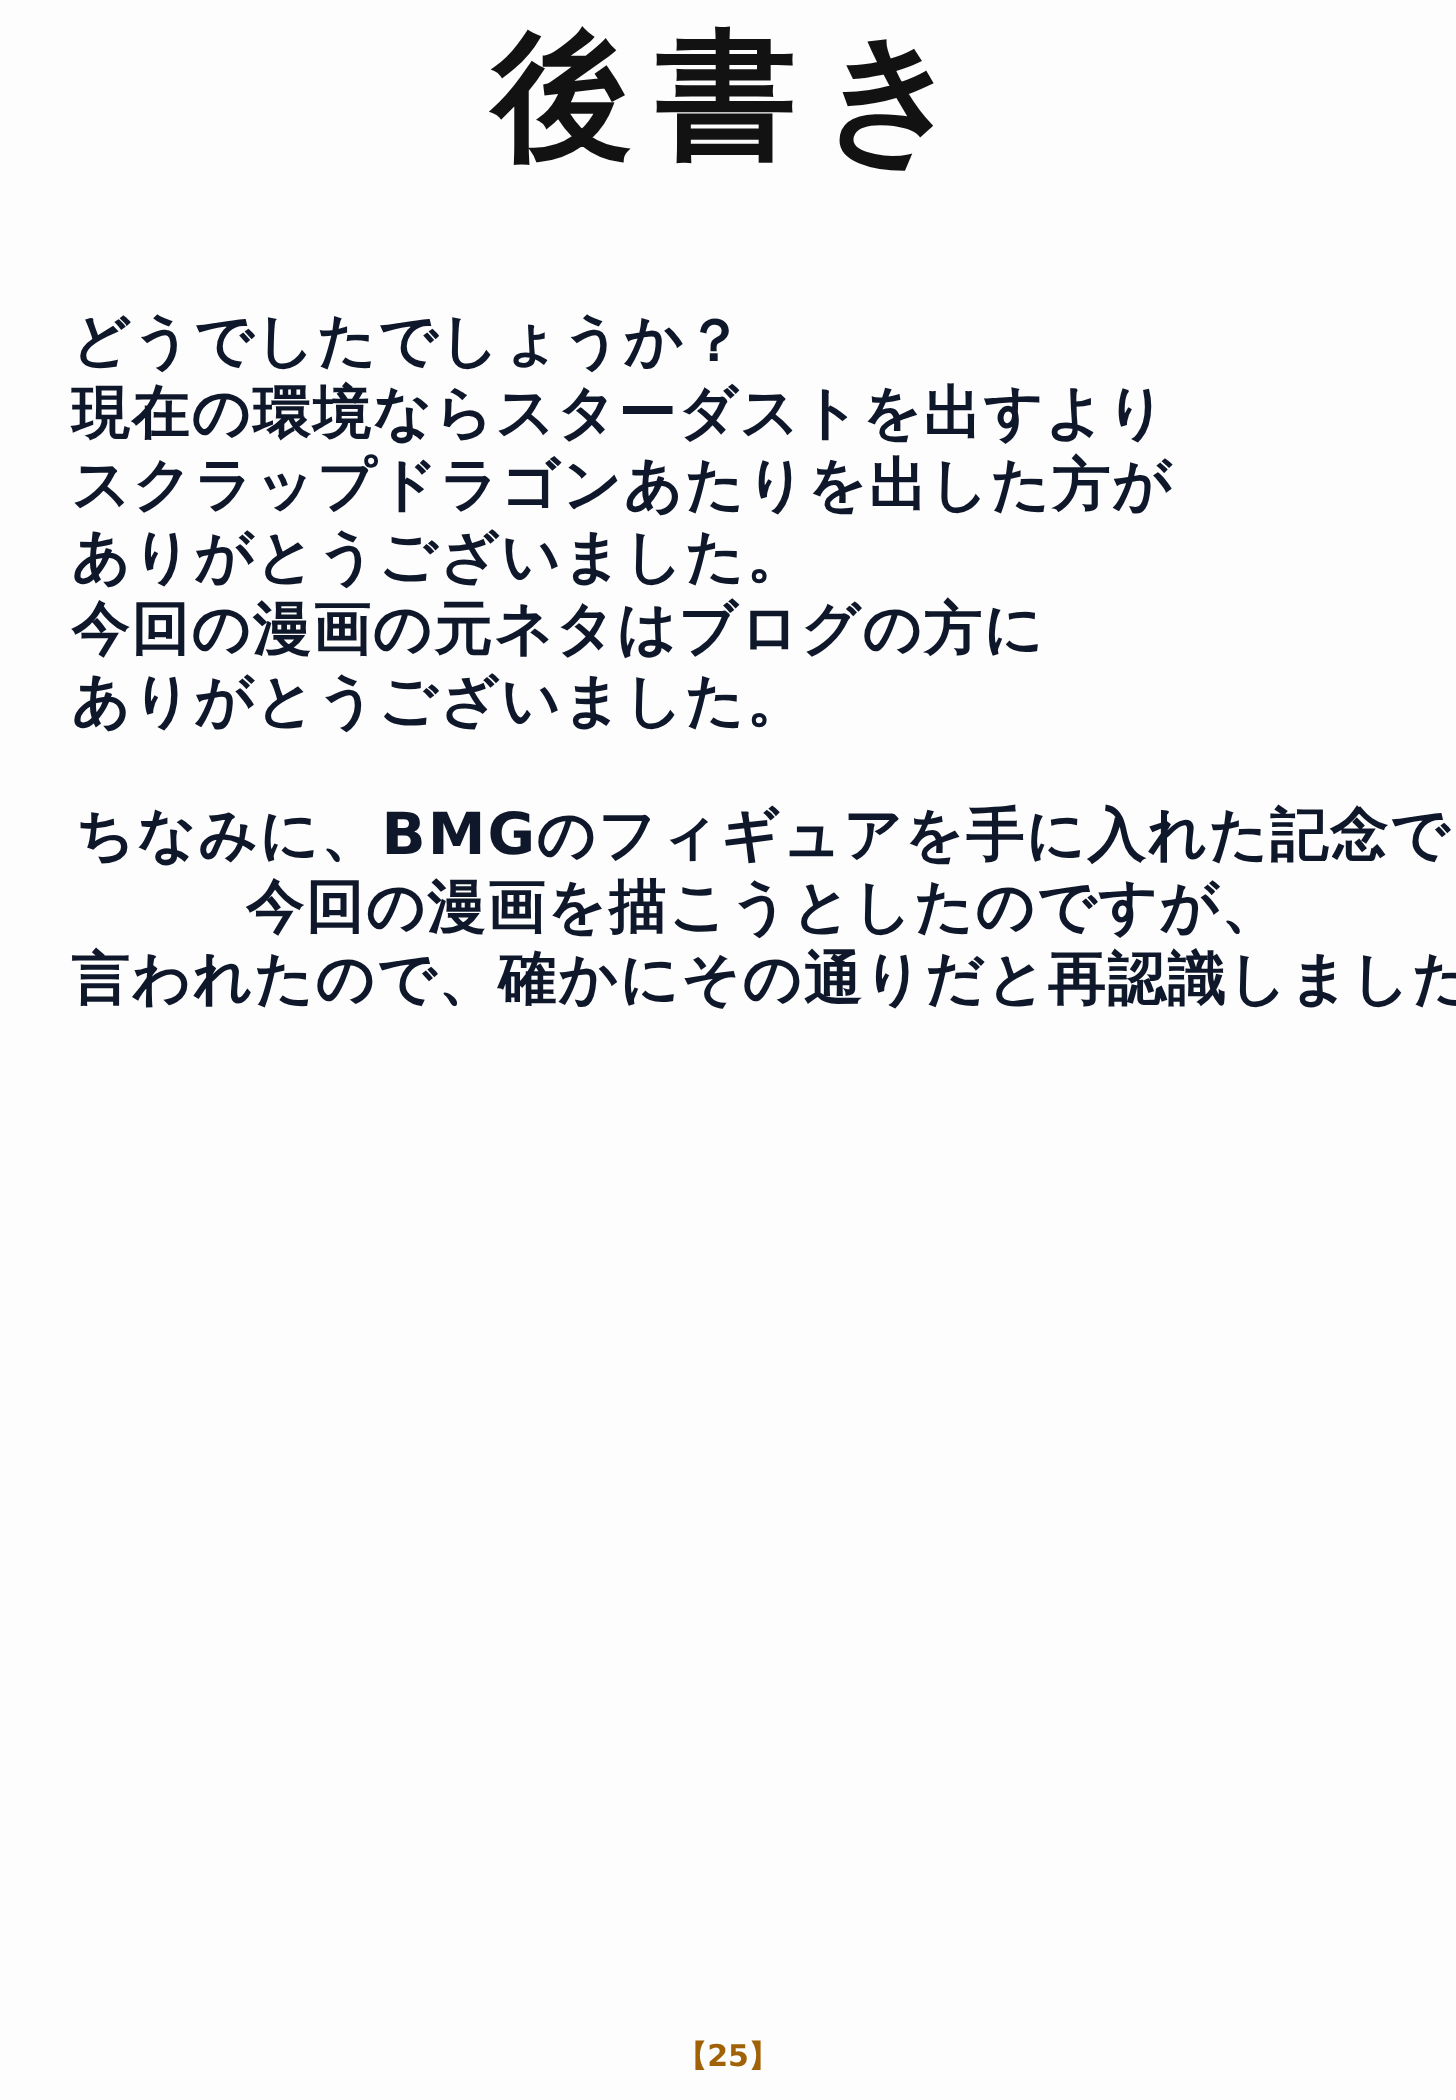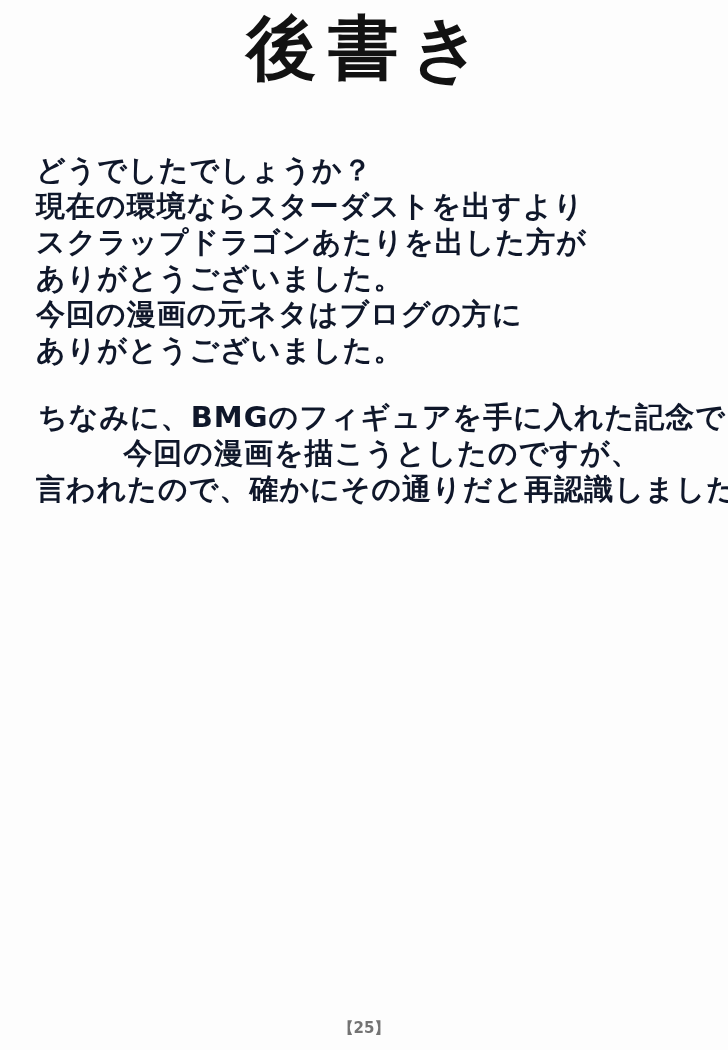--- a/index.html
+++ b/index.html
@@ -53,21 +53,21 @@
     white-space: nowrap;
   }
   .page-number {
     position: absolute;
     top: 1019px;
     left: 0;
     width: 100%;
     text-align: center;
     font-size: 15px;
     font-weight: bold;
-    color: #737373;
+    color: #a16207;
   }
 </style>
 </head>
 <body>
 
 <div class="page">
 
   <h1 class="title">後書き</h1>
 
   <div class="body-text">

